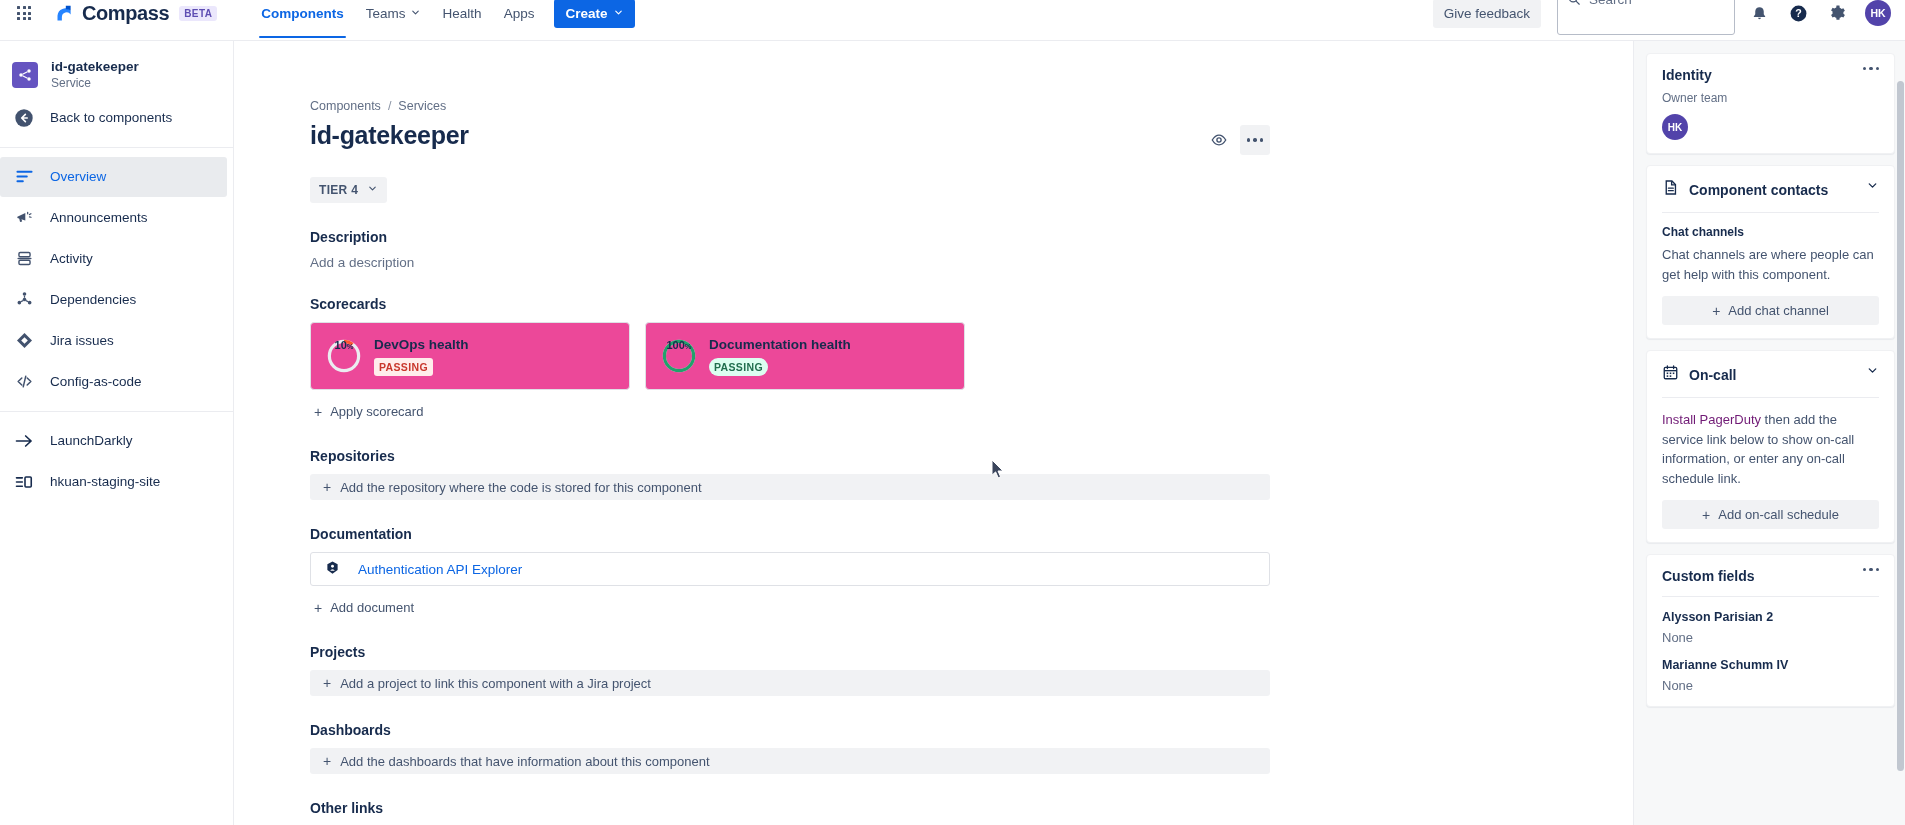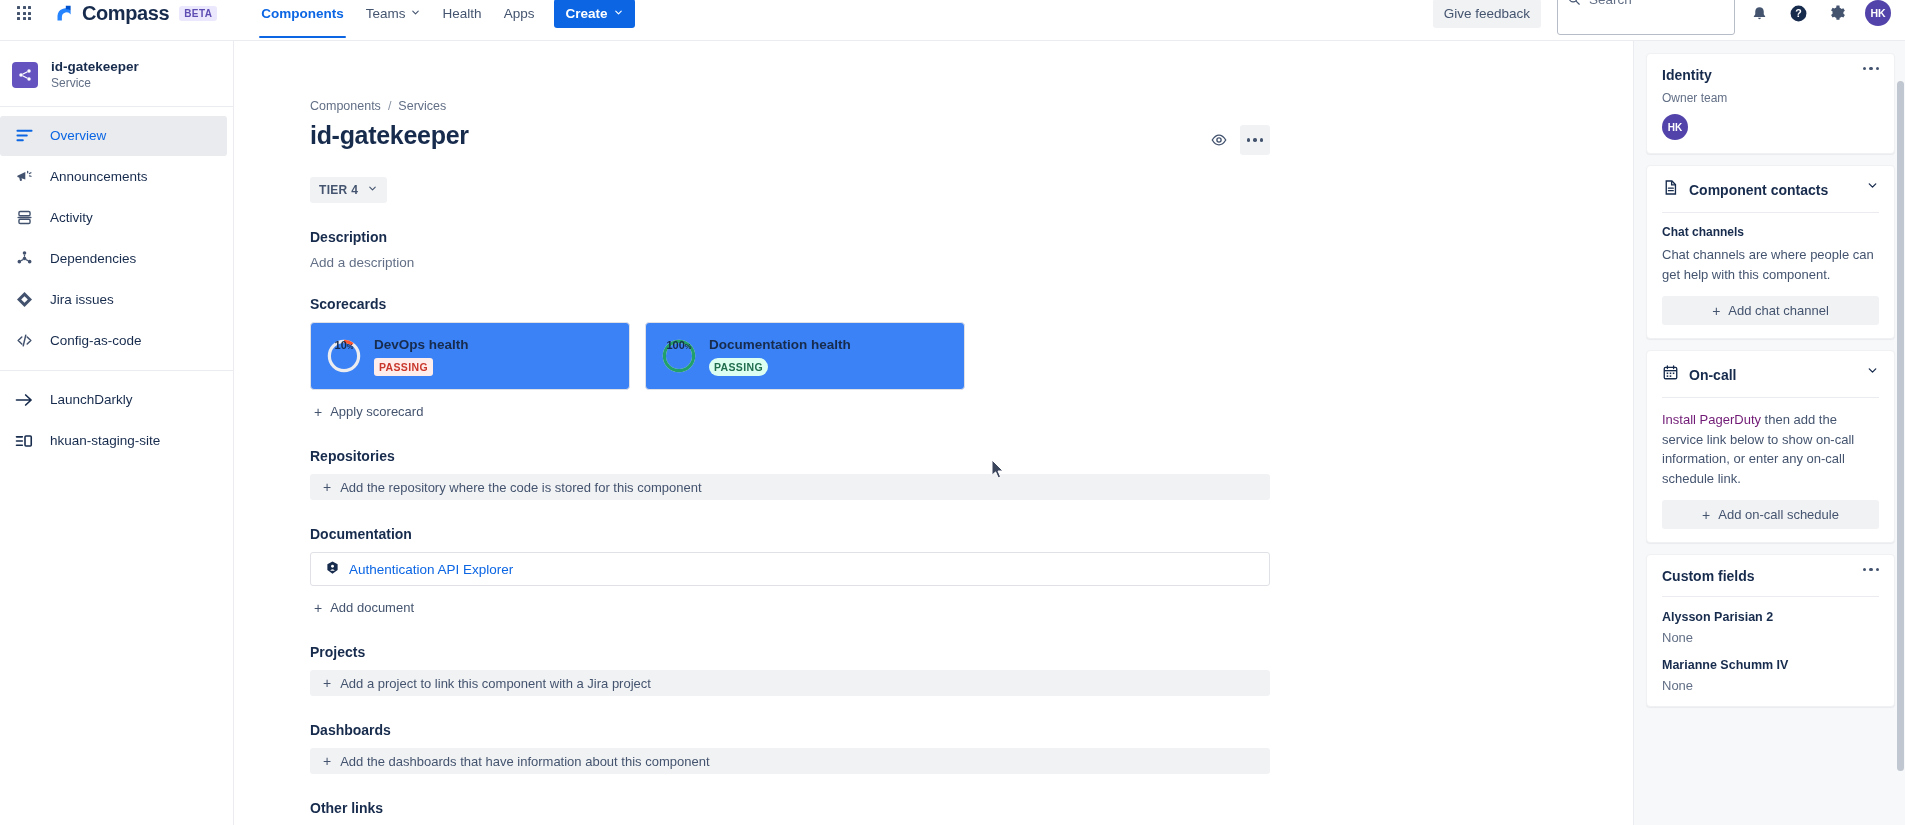--- a/index.html
+++ b/index.html
@@ -131,21 +131,21 @@
     padding: 6px 9px; margin-top: 22px; cursor: pointer;
     font-size: 12px; font-weight: 700; letter-spacing: 0.3px; color: #44546f;
   }
   .section-h { font-size: 14px; font-weight: 700; color: #172b4d; margin: 26px 0 10px; }
   .placeholder-text { font-size: 13.5px; color: #626f86; cursor: pointer; }
   .scorecards { display: flex; gap: 15px; }
   .scorecard {
     width: 320px; height: 68px;
     border: 1px solid #dfe1e6; border-radius: 4px;
     display: flex; align-items: center; gap: 13px;
-    padding: 0 16px; cursor: pointer; background: #3b82f6;
+    padding: 0 16px; cursor: pointer; background: #ec4899;
   }
   .donut { width: 34px; height: 34px; position: relative; flex: 0 0 auto; }
   .donut .pct {
     position: absolute; inset: 0; display: flex; align-items: baseline;
     justify-content: center; font-size: 11px; font-weight: 700; color: #172b4d;
   }
   .donut .pct .u { font-size: 7.5px; font-weight: 700; }
   .sc-text { line-height: 1.35; }
   .sc-name { font-size: 13.5px; font-weight: 700; color: #172b4d; }
   .badge {
@@ -163,21 +163,21 @@
   .plus { font-size: 14px; line-height: 1; color: #44546f; }
   .row-field {
     background: #f1f2f4; border-radius: 3px;
     height: 26px; display: flex; align-items: center;
     padding: 0 13px; font-size: 13px; color: #44546f;
     gap: 9px; cursor: pointer; width: 100%;
   }
   .doc-box {
     border: 1px solid #dfe1e6; border-radius: 3px;
     height: 34px; display: flex; align-items: center;
-    padding: 0 14px; gap: 9px; width: 100%; background: #fff;
+    padding: 0 14px; gap: 18px; width: 100%; background: #fff;
   }
   .doc-link { font-size: 13.5px; color: #0c66e4; cursor: pointer; }
 
   
   .rightpanel {
     width: 272px; flex: 0 0 272px;
     background: #f7f8f9;
     border-left: 1px solid #ebecf0;
     padding: 12px 10px 0 12px;
     overflow: hidden; position: relative;
@@ -325,20 +325,29 @@
               <circle cx="6" cy="12" r="2.6" fill="#fff"></circle>
             <path d="M8.3 10.8 L15.7 7.1 M8.3 13.2 L15.7 16.9" stroke="#fff" stroke-width="1.7"></path>
           </svg>
         </div>
         <div class="side-head-text">
           <div class="side-title">id-gatekeeper</div>
           <div class="side-sub">Service</div>
         </div>
       </div>
 
+      <div class="side-item">
+        <span class="side-ico">
+          <svg width="22" height="22" viewBox="0 0 24 24">
+              <circle cx="12" cy="12" r="9.5" fill="#42526e"></circle>
+              <path d="M13.5 8 L9.5 12 L13.5 16 M9.8 12 H15.5" stroke="#fff" stroke-width="1.8" fill="none" stroke-linecap="round" stroke-linejoin="round"></path>
+            </svg>
+        </span>
+        <span class="lbl">Back to components</span>
+      </div>
 
       <div class="side-divider"></div>
 
       <div class="side-item selected">
         <span class="side-ico">
           <svg width="19" height="19" viewBox="0 0 24 24">
               <path d="M3 6h18 M3 12h12 M3 18h7" stroke="#0c66e4" stroke-width="2.3" stroke-linecap="round"></path>
             </svg>
         </span>
         <span class="lbl">Overview</span>

